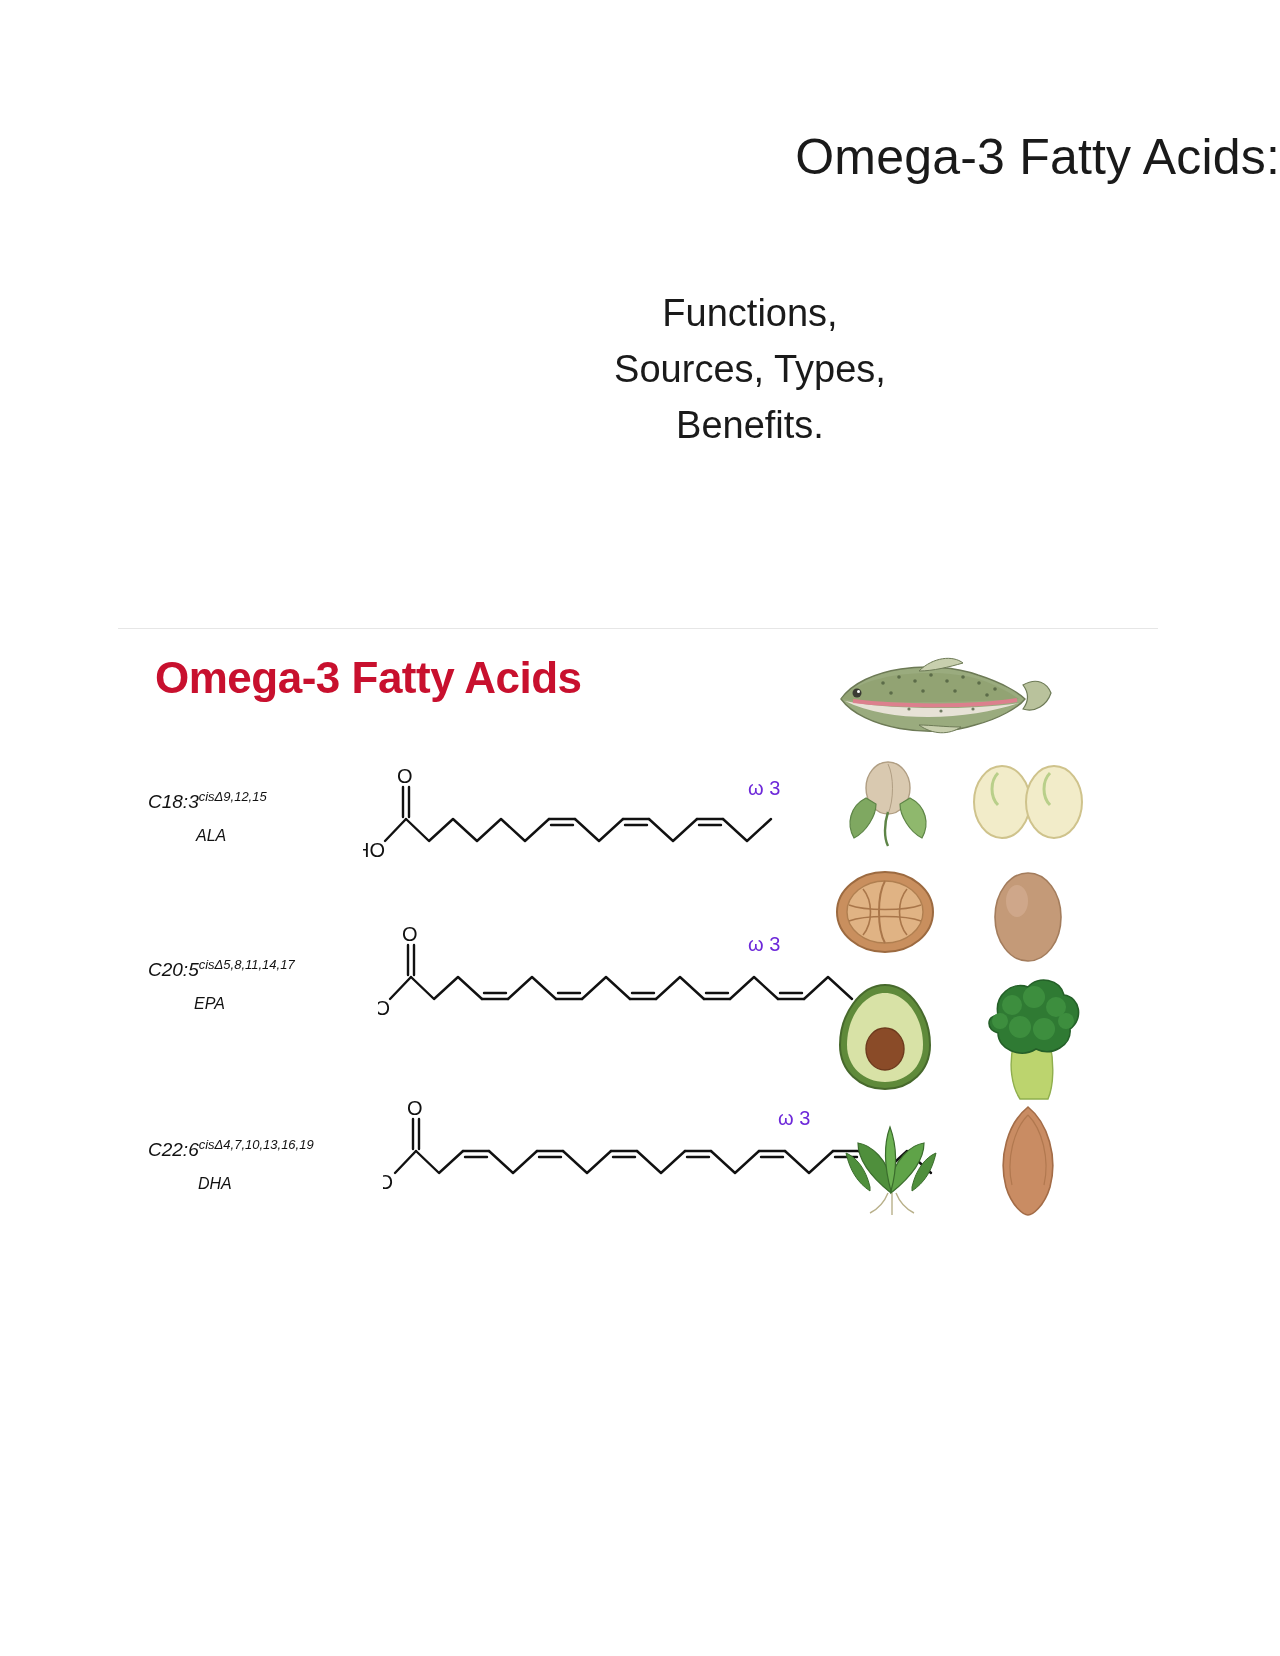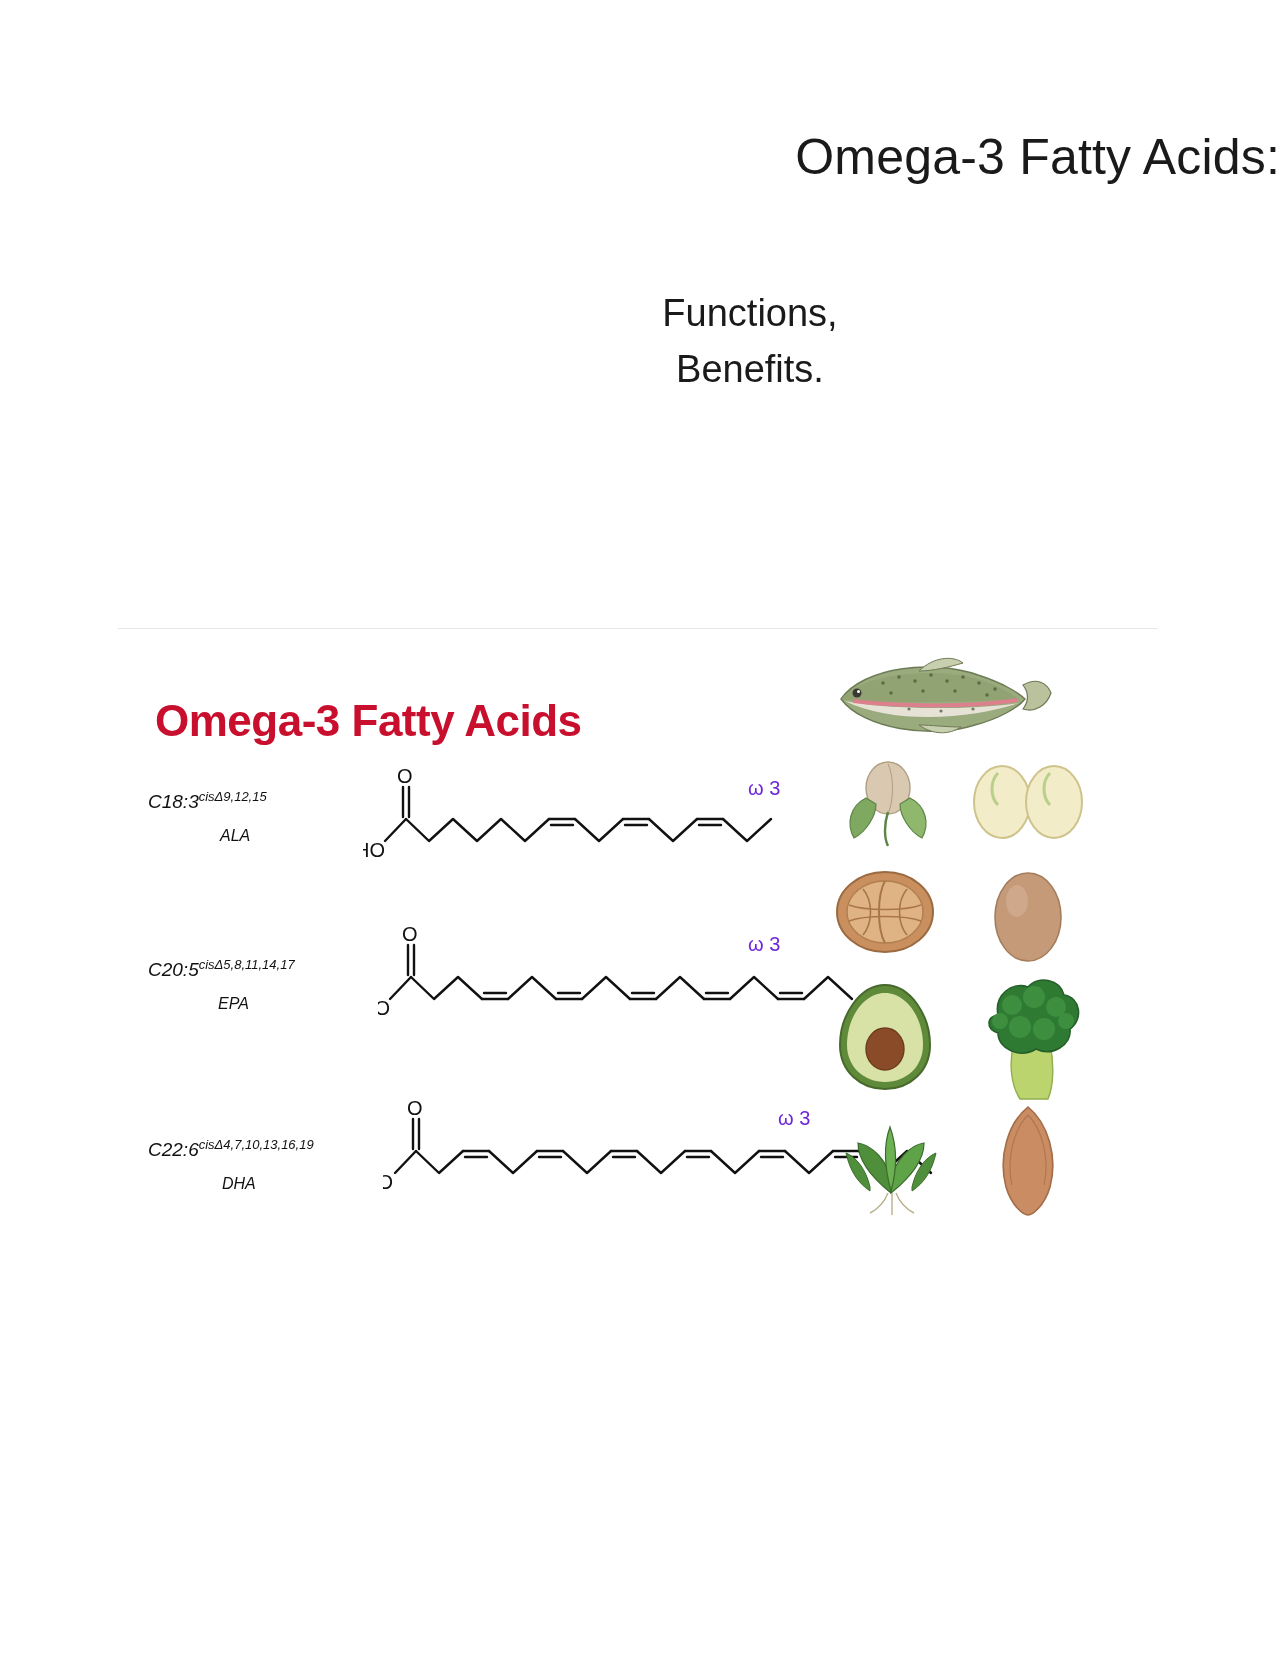--- a/index.html
+++ b/index.html
@@ -52,21 +52,20 @@
   }
   .fig-title {
     position: absolute;
     left: 37px;
     top: 24px;
     font-size: 44px;
     font-weight: bold;
     color: #c8102e;
     letter-spacing: -0.5px;
     font-family: "Liberation Sans", sans-serif;
-    margin-top: 43px;
   }
 
   
   .row {
     position: absolute;
     left: 0;
     width: 760px;
     height: 160px;
   }
   .row-ala { top: 140px; }
@@ -85,21 +84,20 @@
     font-size: 19px;
   }
   .lipid-code sup {
     font-size: 13px;
   }
   .lipid-abbr {
     position: absolute;
     font-style: italic;
     font-size: 16px;
     color: #111;
-    margin-left: 24px;
   }
   .omega-label {
     position: absolute;
     font-size: 20px;
     color: #6d28d9;
   }
 
   .chain { position: absolute; }
 
   
@@ -114,20 +112,21 @@
 
   .hidden-text { position: absolute; opacity: 0; pointer-events: none; }
 </style>
 </head>
 <body>
 
 <div class="doc-title">Omega-3 Fatty Acids:</div>
 
 <div class="subtitle-block">
   <div>Functions,</div>
+  <div>Sources, Types,</div>
   <div>Benefits.</div>
 </div>
 
 <div class="figure">
 
   <div class="fig-title">Omega-3 Fatty Acids</div>
 
   <div class="row row-ala">
     <div class="lipid-name lipid-code" style="left:30px; top:20px;">
       <span>C18:3</span><sup>cisΔ9,12,15</sup>

